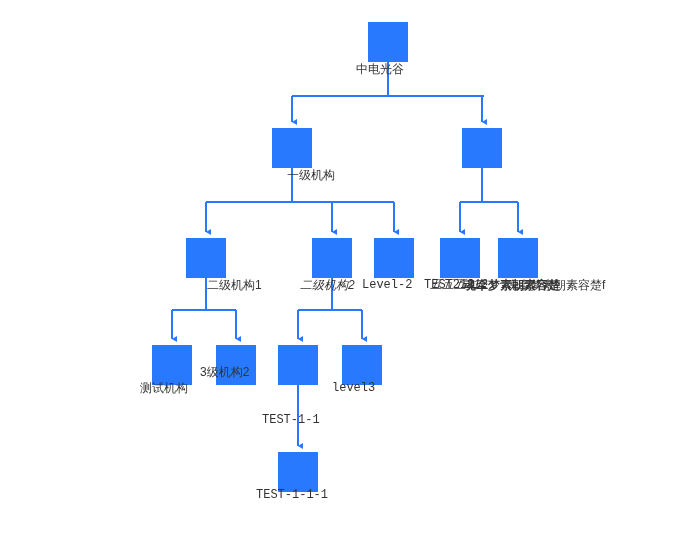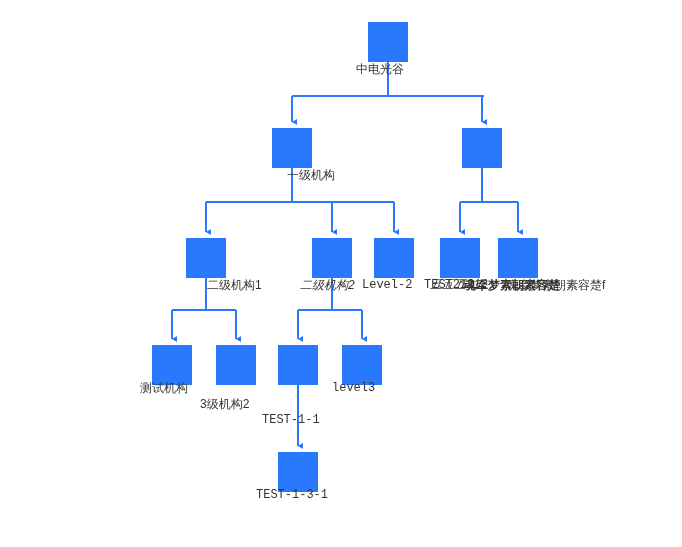--- a/index.html
+++ b/index.html
@@ -114,24 +114,24 @@
   <div class="node-label mono" style="left:430px; top:278px;font-style:italic;">五五五212</div>
 
   <div class="node" style="left:498px; top:238px;"></div>
   <div class="node-label" style="left:464px; top:278px;font-weight:bold;">魂牵梦素朝素容楚</div>
   <div class="node-label" style="left:482px; top:278px;margin-left:24px;">魂牵梦素朝素容楚f</div>
 
   <div class="node" style="left:152px; top:345px;"></div>
   <div class="node-label" style="left:140px; top:381px;">测试机构</div>
 
   <div class="node" style="left:216px; top:345px;"></div>
-  <div class="node-label" style="left:200px; top:397px;">3级机构2</div>
+  <div class="node-label" style="left:200px; top:365px;">3级机构2</div>
 
   <div class="node" style="left:278px; top:345px;"></div>
   <div class="node-label mono" style="left:262px; top:381px;margin-top:32px;">TEST-1-1</div>
 
   <div class="node" style="left:342px; top:345px;"></div>
   <div class="node-label mono" style="left:332px; top:381px;">level3</div>
 
   <div class="node" style="left:278px; top:452px;"></div>
-  <div class="node-label mono" style="left:256px; top:488px;">TEST-1-3-1</div>
+  <div class="node-label mono" style="left:256px; top:488px;">TEST-1-1-1</div>
 
 </div>
 
 </body></html>

